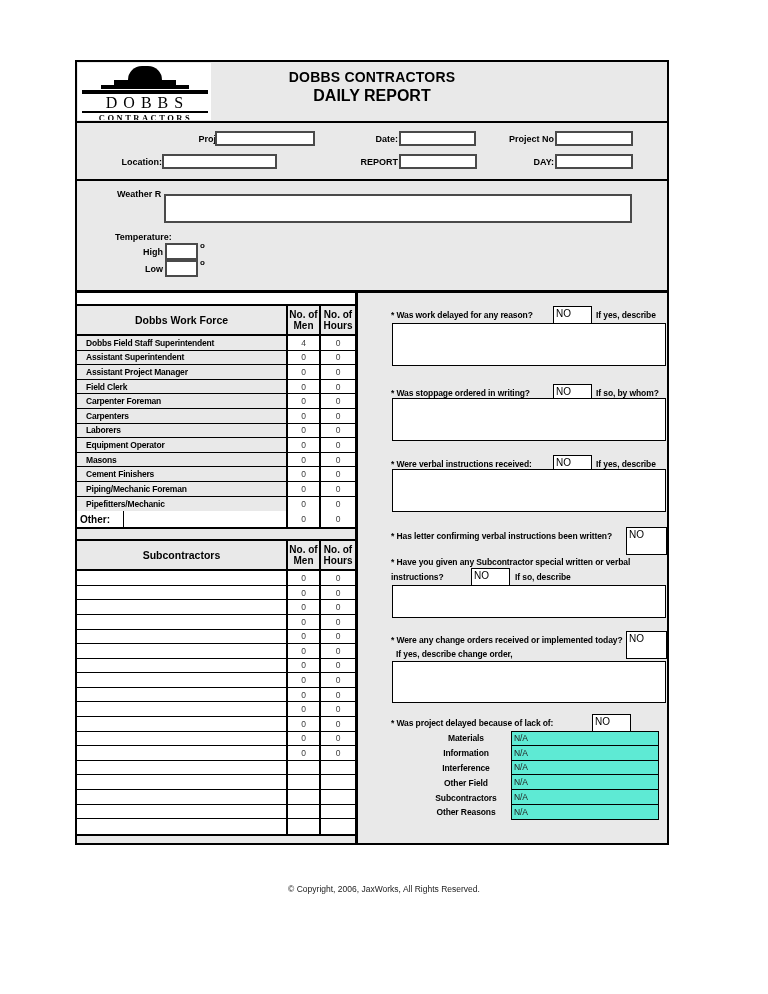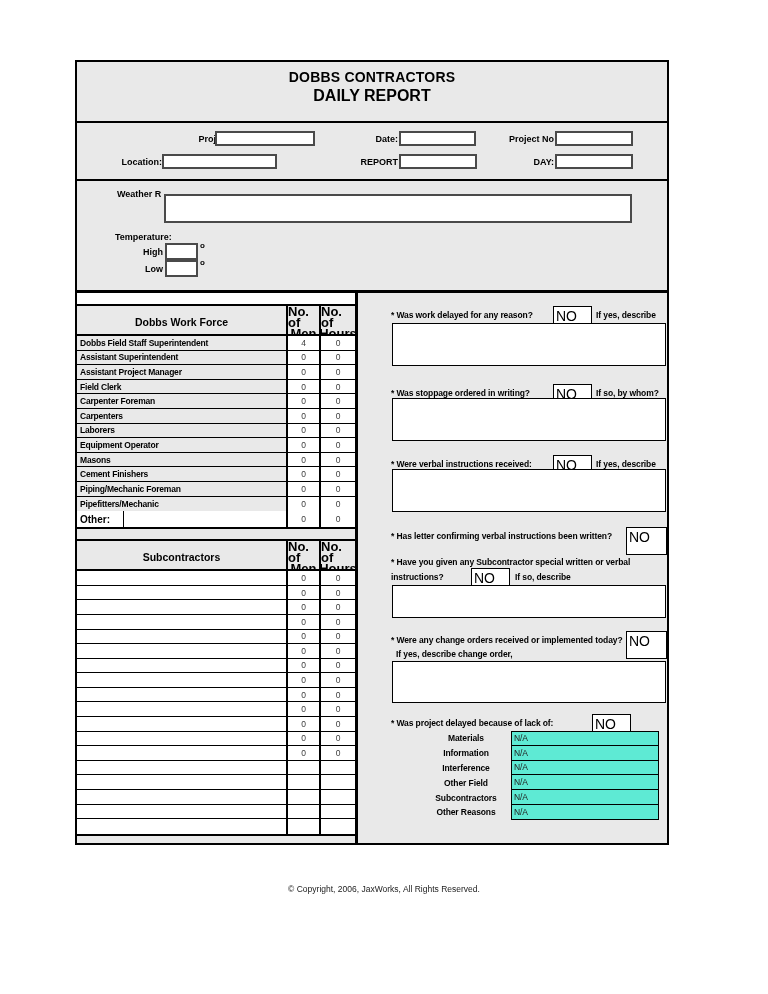--- a/index.html
+++ b/index.html
@@ -33,41 +33,41 @@
   .deg { position:absolute; font-size:8px; font-weight:bold; }
 
   
   .sec-main { flex:1; display:flex;justify-content:center; }
   .panel-left { width:281px; border-right:3px solid #000; display:flex; flex-direction:column; background:#e9e9e9; }
   .strip { height:11px; background:#fff; }
 
   .tbl { border-top:2px solid #000; border-bottom:2px solid #000; }
   .thead { display:grid; grid-template-columns:1fr 33px 34px; height:30px; border-bottom:2px solid #000; }
   .hcell { border-right:2px solid #000; display:flex; flex-direction:column; justify-content:center; align-items:center;
-           font-size:13px; font-weight:bold; line-height:11px; }
+           font-size:10px; font-weight:bold; line-height:11px; }
   .hcell:last-child { border-right:none; }
   .hcell.htitle { font-size:10.5px; }
   .trow { display:grid; grid-template-columns:1fr 33px 34px; height:14.6px; border-bottom:1.5px solid #000; }
   .trow:last-child { border-bottom:none; }
   .tcell { display:flex; align-items:center; border-right:2px solid #000; overflow:hidden; }
   .tcell:last-child { border-right:none; }
-  .lbl  { background:#e9e9e9; padding-left:3px; font-size:8.5px; font-weight:bold; letter-spacing:-0.2px; }
+  .lbl  { background:#e9e9e9; padding-left:9px; font-size:8.5px; font-weight:bold; letter-spacing:-0.2px; }
   .name { background:#fff; padding-left:3px; }
   .num  { background:#fff; justify-content:center; font-size:8.5px; color:#3b3b3b; }
   .other-row { display:grid; grid-template-columns:1fr 33px 34px; height:16px; }
   .other-wrap { display:flex; background:#fff; border-right:2px solid #000; }
   .other-txt { width:47px; border-right:1.5px solid #000; display:flex; align-items:center; padding-left:3px;
                font-size:10px; font-weight:bold; }
   .other-input { flex:1; background:#fff; }
   .tbl-gap { height:10px; }
 
   .panel-right { flex:1; position:relative; font-size:8.5px; font-weight:bold; letter-spacing:-0.1px; }
   .q { position:absolute; white-space:nowrap; }
   .ans { position:absolute; background:#fff; border:1.5px solid #000; height:28px;
-         font-size:14px; font-weight:normal; padding:1px 16px 0 2px; letter-spacing:0; }
+         font-size:10px; font-weight:normal; padding:1px 16px 0 2px; letter-spacing:0; }
   .qbox { position:absolute; background:#fff; border:1.5px solid #000; }
   .lack-items { position:absolute; left:63px; top:438px; width:238px; }
   .lack-row { display:flex; height:14.8px; }
   .lack-label { width:90px; display:flex; align-items:center; justify-content:center; font-weight:bold; }
   .lack-value { flex:1; background:#5eead4; border:1px solid #000; margin-top:-1px; display:flex; align-items:center;
                 padding-left:2px; font-weight:normal; font-size:8.5px; color:#222; }
   .lack-row:first-child .lack-value { margin-top:0; }
 
   .footer { position:absolute; left:0; right:0; top:884px; text-align:center;
             font-size:8.5px; font-weight:normal; color:#222; }
@@ -75,20 +75,32 @@
 </head>
 <body>
 
 <div class="page">
   <div class="form">
 
     <div class="sec-header">
       <div class="titles">
         <div class="title-main">DOBBS CONTRACTORS</div>
         <div class="title-sub">DAILY REPORT</div>
+      </div>
+      <div class="logo">
+        <div>
+          <div class="logo-arch"></div>
+          <div class="logo-step1"></div>
+          <div class="logo-step2"></div>
+          <div class="logo-bar"></div>
+        </div>
+        <div class="logo-name">DOBBS</div>
+        <div class="logo-rule"></div>
+        <div class="logo-sub">CONTRACTORS</div>
+
       </div>
     </div>
 
     <div class="sec-project">
       <div class="plabel" style="left:0;width:166px;top:11px">Project Na</div>
       <div class="ibox" style="left:138px;top:8px;width:100px"></div>
       <div class="plabel" style="left:250px;width:71px;top:11px">Date:</div>
       <div class="ibox" style="left:322px;top:8px;width:77px"></div>
       <div class="plabel" style="left:410px;width:67px;top:11px">Project No</div>
       <div class="ibox" style="left:478px;top:8px;width:78px"></div>

